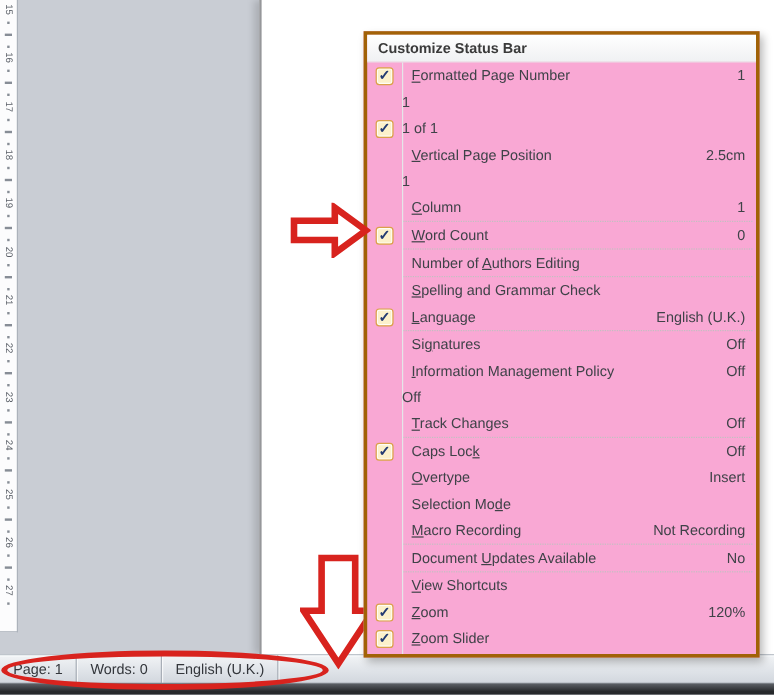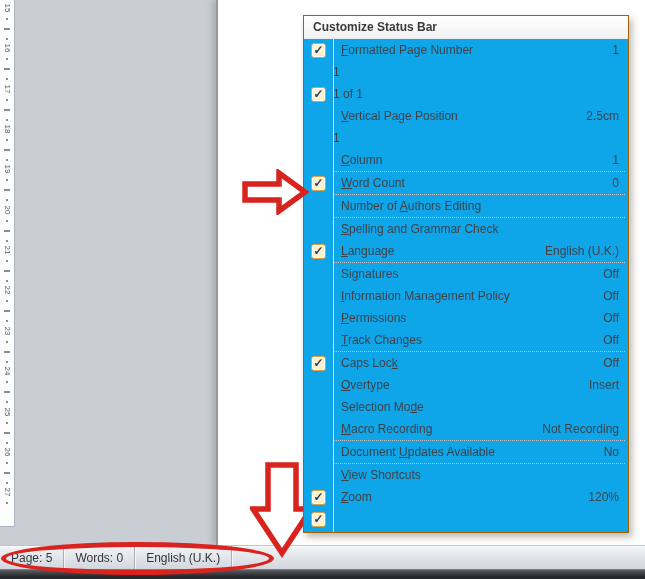--- a/index.html
+++ b/index.html
@@ -30,22 +30,22 @@
   .taskbar{position:absolute;left:0;top:569px;width:645px;height:10px;z-index:3;
            background:linear-gradient(#5A5E64,#26282B 70%);border-top:1px solid #7A7F86;box-sizing:border-box;}
 
   
   .oval{position:absolute;left:1px;top:542px;width:273px;height:33px;border:5px solid #D8231E;
         border-radius:50%;z-index:6;box-sizing:border-box;}
   .arrow-down{position:absolute;left:250px;top:461px;z-index:5;}
   .arrow-right{position:absolute;left:241px;top:169px;z-index:20;}
 
   
-  .menu{position:absolute;left:303px;top:15px;width:324px;background:#0ea5e9;z-index:10;
-        border:1px solid #a16207;box-shadow:3px 4px 7px rgba(0,0,0,.28);font-size:12px;color:#3F4248;}
+  .menu{position:absolute;left:303px;top:26px;width:324px;background:#f9a8d4;z-index:10;
+        border:3px solid #a16207;box-shadow:3px 4px 7px rgba(0,0,0,.28);font-size:12px;color:#3F4248;}
   .menu-header{height:22px;line-height:22px;font-weight:bold;color:#3A3A3A;padding-left:9px;
                background:linear-gradient(#FFFFFF,#F0F1F3);border-bottom:1px solid #EAEBED;}
   .menu-items{position:relative;padding-bottom:2px;}
   .menu-items::before{content:'';position:absolute;left:29px;top:0;bottom:0;width:1px;background:#E5E6E8;}
   .mrow{display:flex;align-items:center;height:22px;padding-right:9px;position:relative;}
   .micon{flex:none;width:29px;display:flex;align-items:center;justify-content:center;}
   .mcheck{width:15px;height:15px;box-sizing:border-box;border:1px solid #DBA04A;border-radius:3px;
           background:#FCF1CB;box-shadow:inset 0 0 0 1px rgba(255,255,255,.85);
           display:flex;align-items:center;justify-content:center;
           color:#233A72;font-size:12px;font-weight:bold;line-height:1;}
@@ -109,21 +109,21 @@
       <div class="rdot" style="top: 481.85px;"></div>
       <div class="rnum" style="top: 484.2px;">27</div>
       <div class="rdot" style="top: 502.2px;"></div>
     </div>
 
   <div class="page"></div>
 
   <div class="statusbar">
     <div class="segs" id="segs">
         <div class="seg">
-          <span>Page: 5</span>
+          <span>Page: 1</span>
         </div>
         <div class="seg">
           <span>Words: 0</span>
         </div>
         <div class="seg">
           <span>English (U.K.)</span>
         </div>
       </div>
   </div>
 
@@ -200,21 +200,20 @@
           <div class="mlabel">Si<u>g</u>natures</div>
           <div class="mvalue">Off</div>
         </div>
         <div class="mrow">
           <div class="micon"></div>
           <div class="mlabel"><u>I</u>nformation Management Policy</div>
           <div class="mvalue">Off</div>
         </div>
         <div class="mrow">
           <div class="micon"></div>
-          <div class="mlabel"><u>P</u>ermissions</div>
           <div class="mvalue">Off</div>
         </div>
         <div class="mrow">
           <div class="micon"></div>
           <div class="mlabel"><u>T</u>rack Changes</div>
           <div class="mvalue">Off</div>
         </div>
         <div class="msep"></div>
         <div class="mrow">
           <div class="micon">
@@ -252,20 +251,21 @@
           <div class="micon">
             <div class="mcheck">✓</div>
           </div>
           <div class="mlabel"><u>Z</u>oom</div>
           <div class="mvalue">120%</div>
         </div>
         <div class="mrow">
           <div class="micon">
             <div class="mcheck">✓</div>
           </div>
+          <div class="mlabel"><u>Z</u>oom Slider</div>
         </div>
       </div>
   </div>
 
   <svg class="arrow-right" width="68" height="46" viewBox="0 0 68 46">
     <polygon points="4,15 38,15 38,4 64,23 38,42 38,31 4,31" fill="#FFFFFF" stroke="#D8231E" stroke-width="5.5" stroke-linejoin="miter"></polygon>
   </svg>
 
 </div>
 

